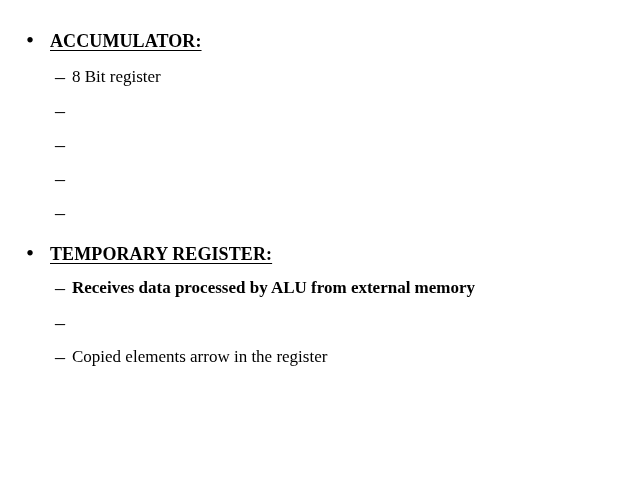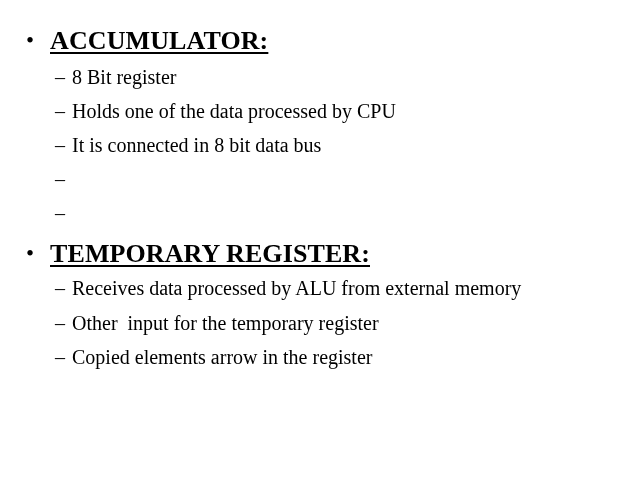--- a/index.html
+++ b/index.html
@@ -39,21 +39,21 @@
     flex: 0 0 auto;
     width: 24px;
     margin-left: 6px;
     font-size: 23px;
     line-height: 30px;
     text-align: left;
     color: #000000;
   }
   .l1 .heading {
     flex: 1 1 auto;
-    font-size: 26px;
+    font-size: 18px;
     line-height: 30px;
     font-weight: bold;
     text-decoration: underline;
     text-underline-offset: 3px;
     letter-spacing: 0.1px;
   }
   .l1-first { margin-top: 8px; }
   .l1-second { margin-top: 9px; }
 
   
@@ -66,71 +66,68 @@
   .l2 .marker {
     flex: 0 0 auto;
     width: 17px;
     margin-left: 35px;
     font-size: 20px;
     line-height: 34px;
     text-align: left;
   }
   .l2 .txt {
     flex: 1 1 auto;
-    font-size: 20px;
+    font-size: 17px;
     line-height: 34px;
     white-space: pre-wrap;
     max-width: 475px;
   }
-  .l2.wrap .txt { line-height: 30px; }
+  .l2.wrap .txt { line-height: 30px; font-weight: bold; }
   .l2.wrap .marker { line-height: 30px; }
   .l2.wrap { margin-top: 3px; margin-bottom: 3px; }
 </style>
 </head>
 <body>
 
 <div class="slide">
   <div class="content">
 
     <div class="l1 l1-first">
       <span class="marker">•</span>
       <span class="heading">ACCUMULATOR:</span>
     </div>
 
     <div class="l2">
       <span class="marker">–</span>
       <span class="txt">8 Bit register</span>
     </div>
     <div class="l2">
       <span class="marker">–</span>
-      <span class="txt">Holds one of the data processed by CPU</span>
     </div>
     <div class="l2">
       <span class="marker">–</span>
-      <span class="txt">It is connected in 8 bit data bus</span>
     </div>
     <div class="l2">
       <span class="marker">–</span>
     </div>
     <div class="l2">
       <span class="marker">–</span>
     </div>
 
     <div class="l1 l1-second">
       <span class="marker">•</span>
       <span class="heading">TEMPORARY REGISTER:</span>
     </div>
 
     <div class="l2 wrap">
       <span class="marker">–</span>
       <span class="txt">Receives data processed by ALU from external memory</span>
     </div>
     <div class="l2">
       <span class="marker">–</span>
-      <span class="txt">Other  input for the temporary register</span>
     </div>
     <div class="l2">
       <span class="marker">–</span>
       <span class="txt">Copied elements arrow in the register</span>
     </div>
 
   </div>
 </div>
 
 </body></html>

